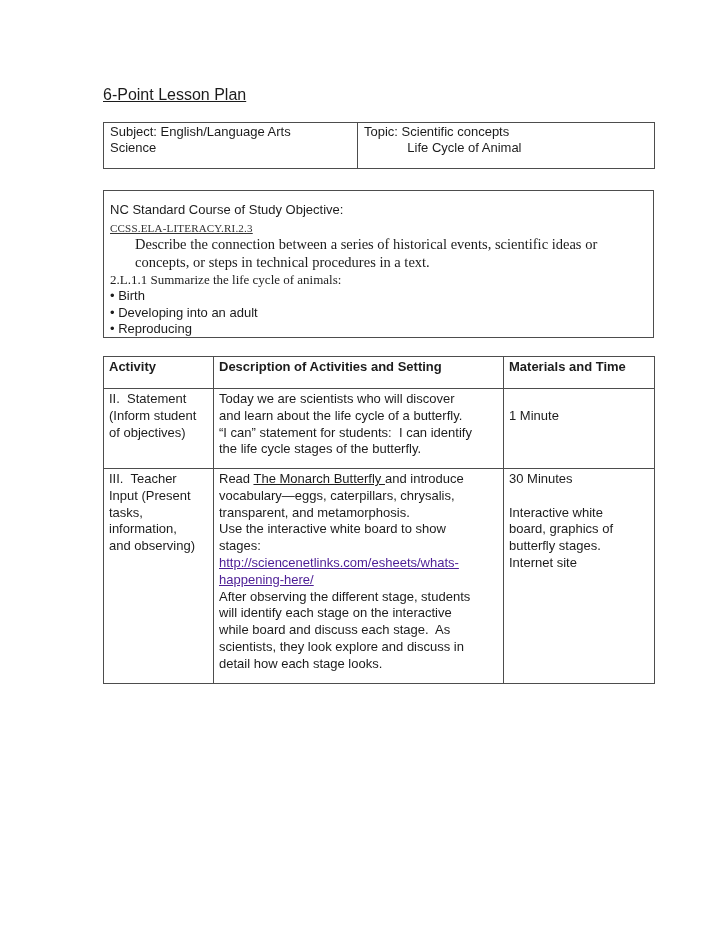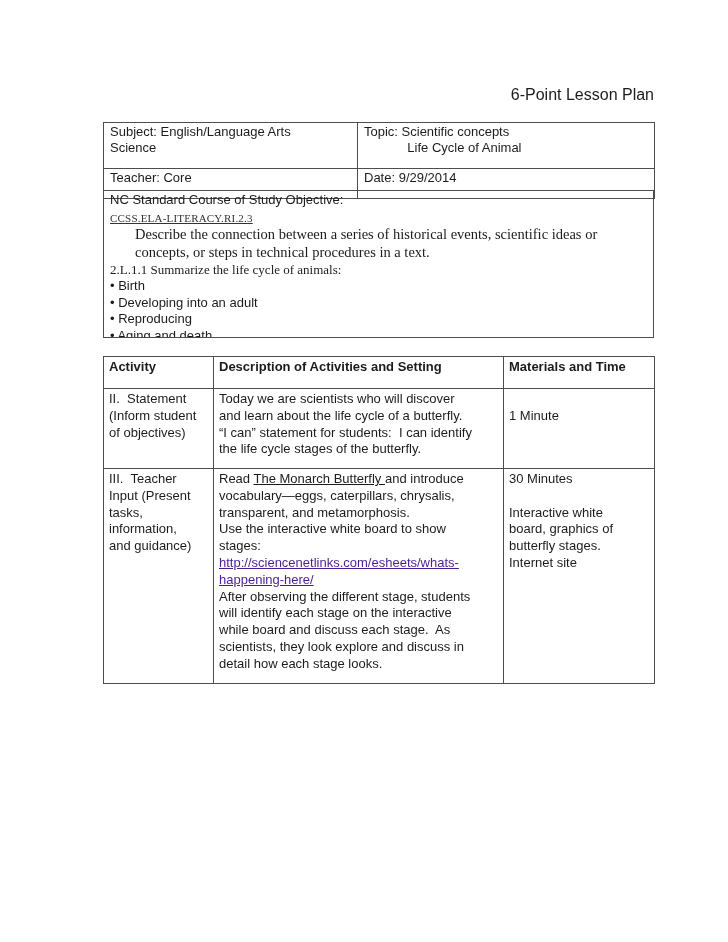--- a/index.html
+++ b/index.html
@@ -7,43 +7,44 @@
   body {
     width: 728px; height: 942px;
     background: #ffffff;
     font-family: "Liberation Sans", sans-serif;
     color: #1c1c1c;
   }
   .page { position: relative; width: 728px; height: 942px; overflow: hidden; }
 
   .doc-title {
     position: absolute; left: 103px; top: 86px; width: 551px;
-    text-align: right; font-size: 16px; line-height: 18px;
+    text-align: left; font-size: 16px; line-height: 18px;
     white-space: pre-wrap;
+    text-decoration: underline;
   }
 
   table { border-collapse: collapse; table-layout: fixed; }
   td {
     border: 1px solid #4d4d4d;
     vertical-align: top;
     font-size: 13px; line-height: 16.8px;
     padding: 2px 4px 2px 5px;
     white-space: pre-wrap;
     overflow: hidden;
   }
 
   .header-table { position: absolute; left: 103px; top: 122px; width: 551px; }
   .header-table td { line-height: 16px; padding: 1px 4px 12px 6px; }
   .header-table .r1 { height: 34px; }
   .header-table .r2 { height: 19px; }
 
   .objective-box {
     position: absolute; left: 103px; top: 190px; width: 551px; height: 148px;
     border: 1px solid #4d4d4d;
-    padding: 0 6px;
+    padding: 10px 6px;
     overflow: hidden;
   }
   .objective-box .heading { font-size: 13px; line-height: 17px; white-space: pre-wrap; }
   .ccss {
     display: inline-block;
     font-family: "Liberation Serif", serif;
     font-size: 11px; line-height: 13px;
     color: #333333;
     text-decoration: underline;
     letter-spacing: 0.2px;
@@ -86,24 +87,20 @@
         <col style="width:254px">
         <col style="width:297px">
       </colgroup>
     <tbody>
         <tr class="r1">
       <td>Subject: English/Language Arts
 Science</td>
       <td>Topic: Scientific concepts
             Life Cycle of Animal</td>
     </tr>
-    <tr class="r2">
-      <td>Teacher: Core</td>
-      <td>Date: 9/29/2014</td>
-    </tr>
   </tbody>
     </table>
 
   <div class="objective-box">
     <div class="heading">NC Standard Course of Study Objective:</div>
     <div><a class="ccss">CCSS.ELA-LITERACY.RI.2.3</a></div>
     <div class="serif-text">Describe the connection between a series of historical events, scientific ideas or
 concepts, or steps in technical procedures in a text.</div>
     <div class="standard">2.L.1.1 Summarize the life cycle of animals:</div>
     <div class="bullets">• Birth
@@ -133,21 +130,21 @@
 “I can” statement for students:  I can identify
 the life cycle stages of the butterfly.</td>
       <td>
 1 Minute</td>
     </tr>
     <tr class="row3">
       <td>III.  Teacher
 Input (Present
 tasks,
 information,
-and guidance)</td>
+and observing)</td>
       <td><span>Read </span><span class="u">The Monarch Butterfly </span><span>and introduce
 vocabulary—eggs, caterpillars, chrysalis,
 transparent, and metamorphosis.
 Use the interactive white board to show
 stages:
 </span><a class="url">http://sciencenetlinks.com/esheets/whats-
 happening-here/</a><span>
 After observing the different stage, students
 will identify each stage on the interactive
 while board and discuss each stage.  As

